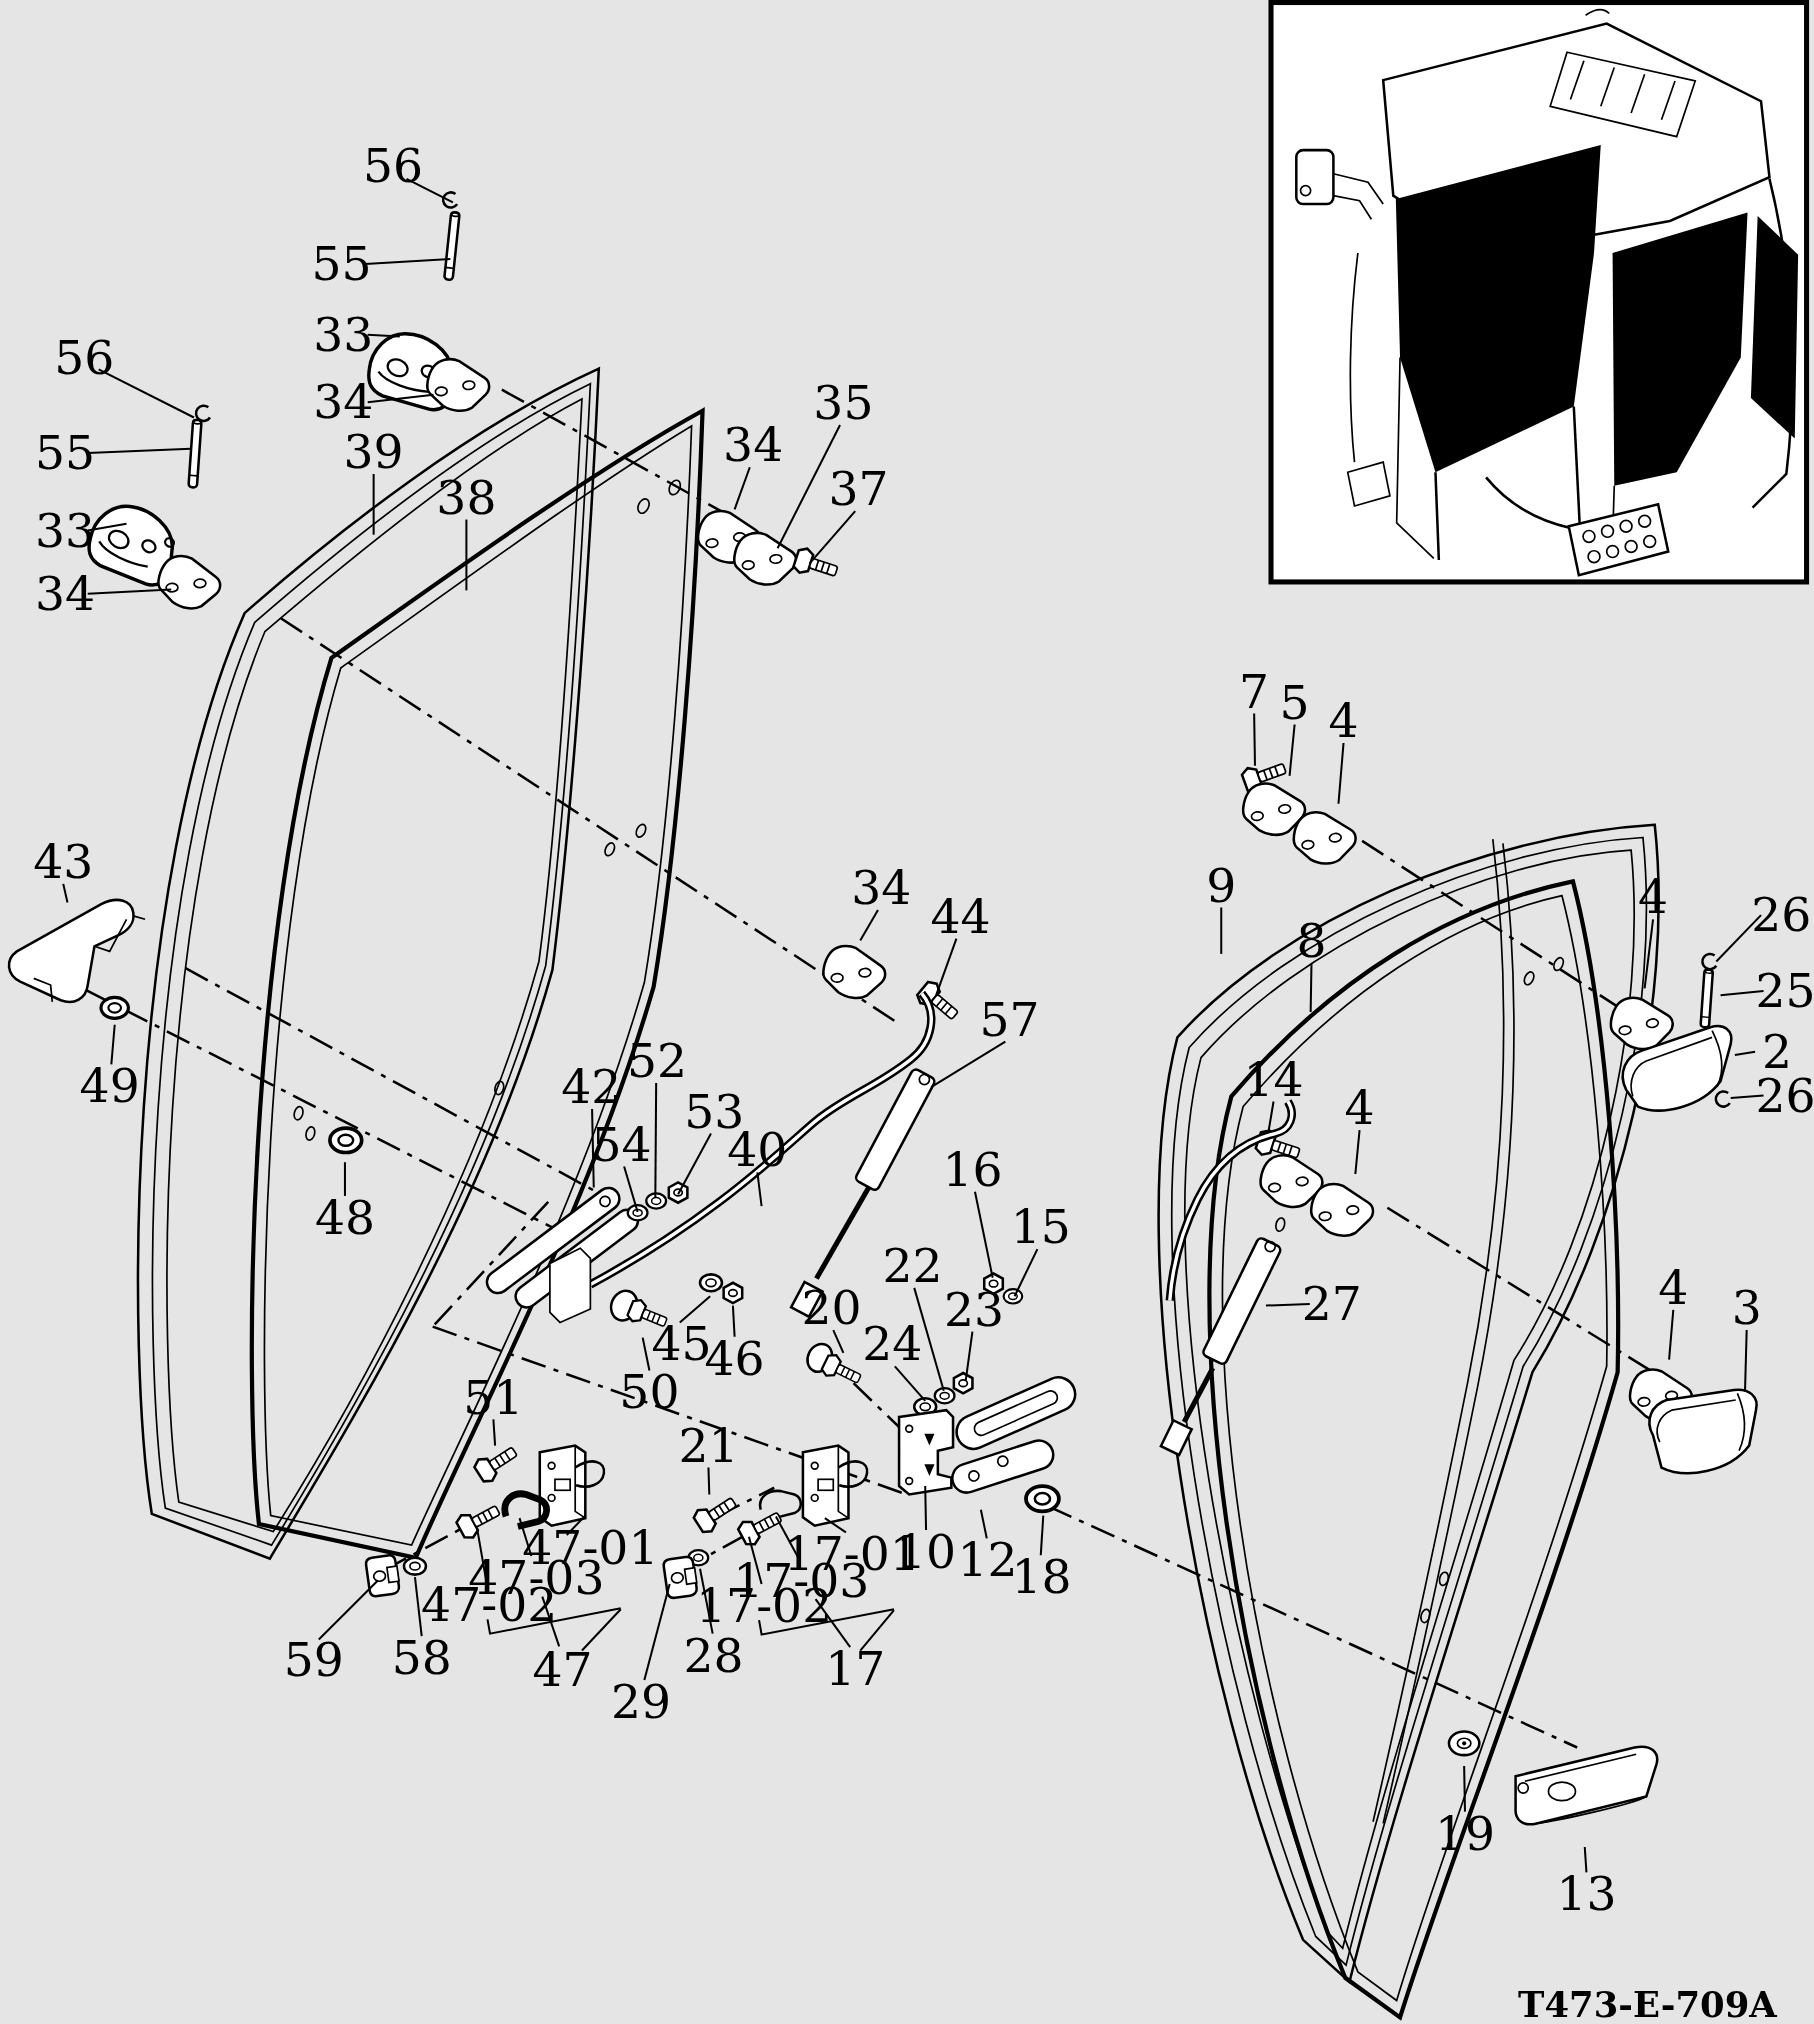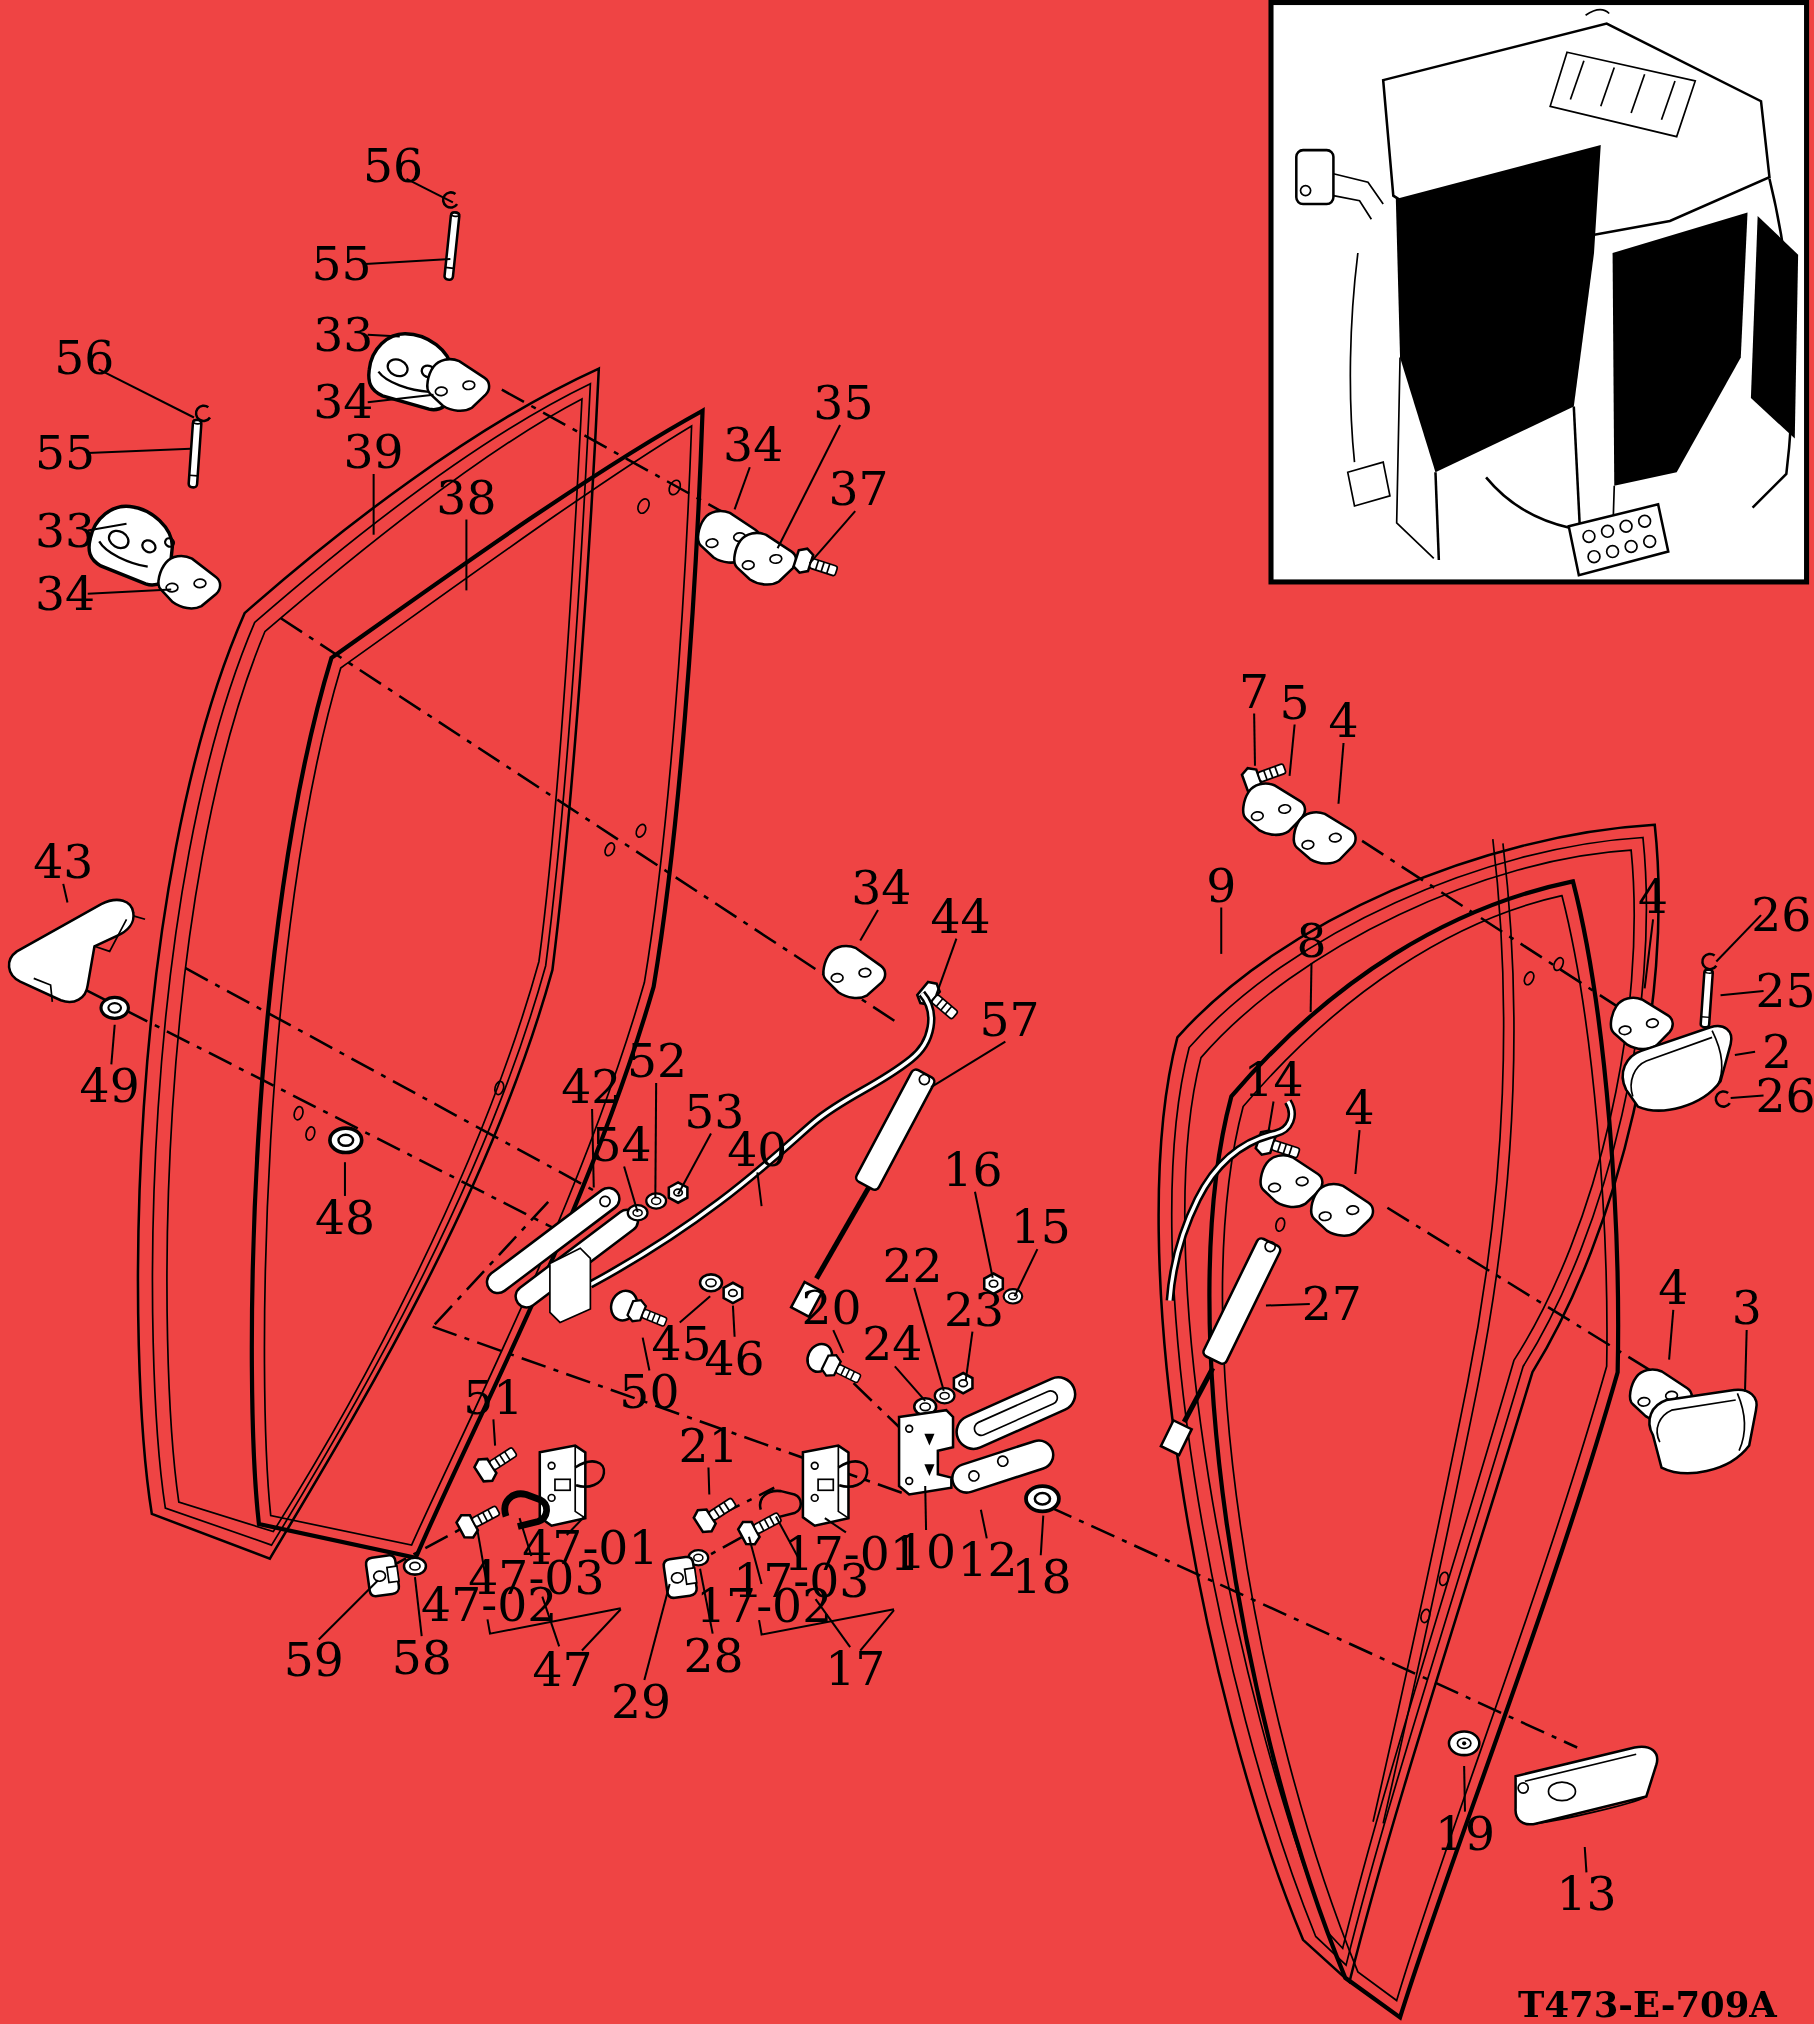--- a/index.html
+++ b/index.html
@@ -1,16 +1,16 @@
 <!DOCTYPE html>
 <html style="font-size:13.5px"><head>
 <meta charset="utf-8">
 <style>
   html,body{margin:0;padding:0;background:#ffffff;}
-  .stage{position:relative;width:1815px;height:2025px;background:#ef4444;overflow:hidden;}
+  .stage{position:relative;width:1815px;height:2025px;background:#e5e5e5;overflow:hidden;}
   svg.art{position:absolute;left:0;top:0;width:1815px;height:2025px;}
   .ln{stroke:#000;fill:none;}
   .thin{stroke-width:2;}
   .mid{stroke-width:3;}
   .thick{stroke-width:5;}
   .leader{stroke:#000;stroke-width:2.4;fill:none;}
   .dashdot{stroke:#000;stroke-width:3;fill:none;stroke-dasharray:30 10 6 10;}
   .whitefill{fill:#fff;stroke:#000;}
   .blackfill{fill:#000;stroke:none;}
   .callout{font-family:"DejaVu Serif","Liberation Serif",serif;font-size:56px;fill:#000;}

